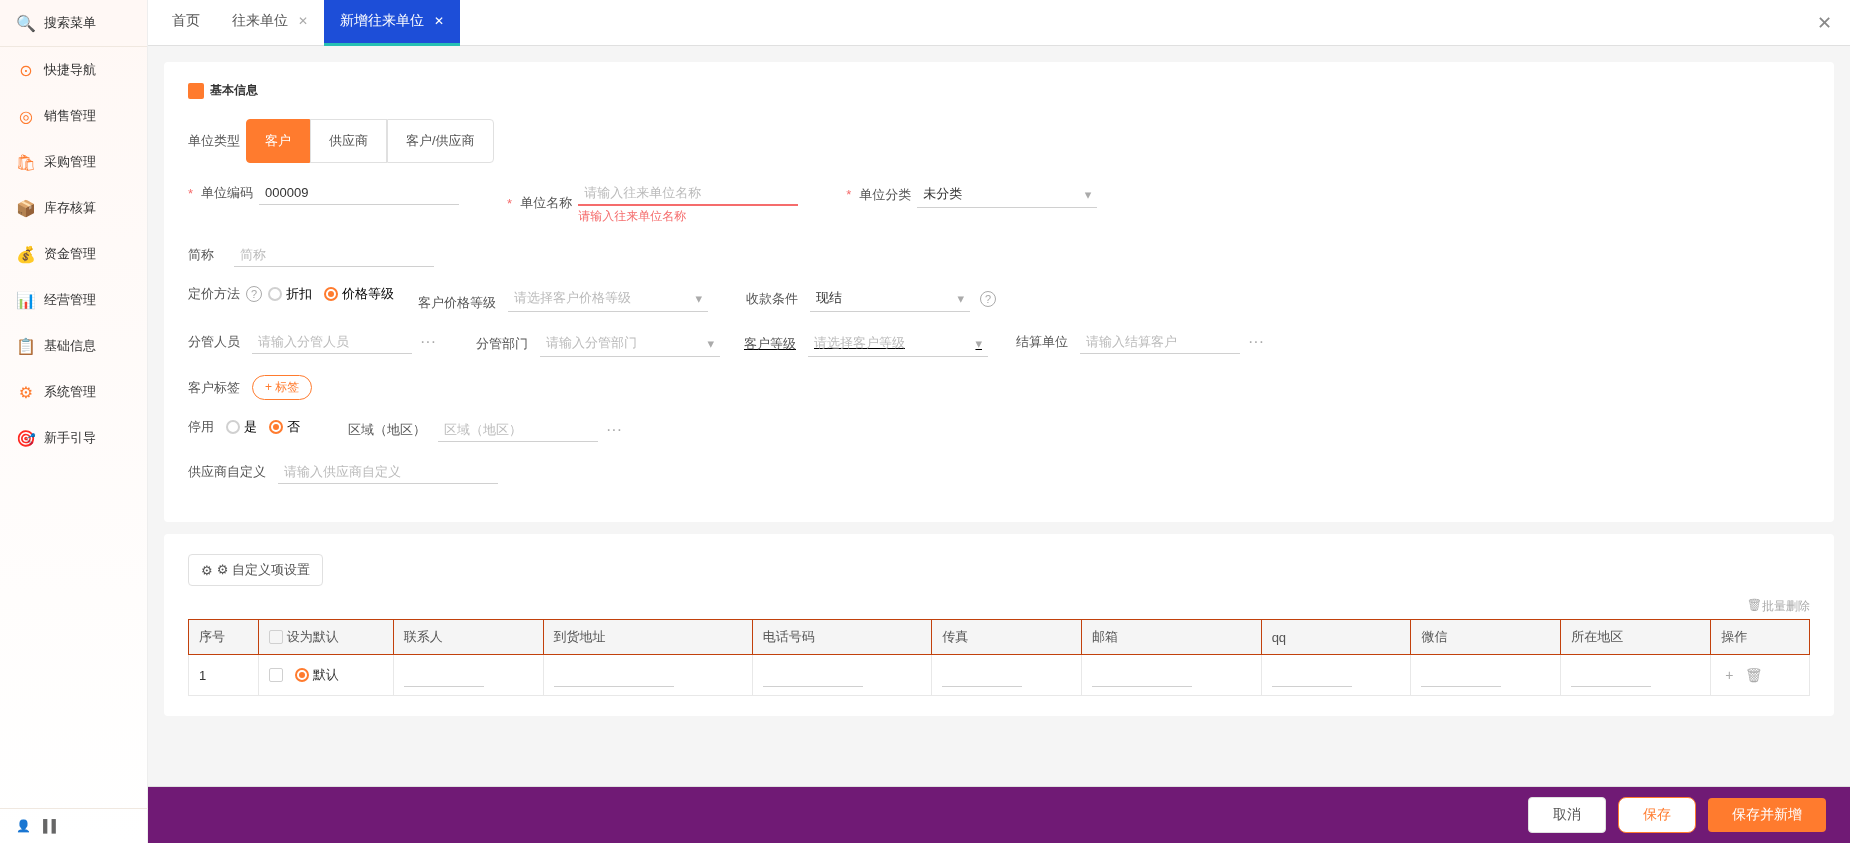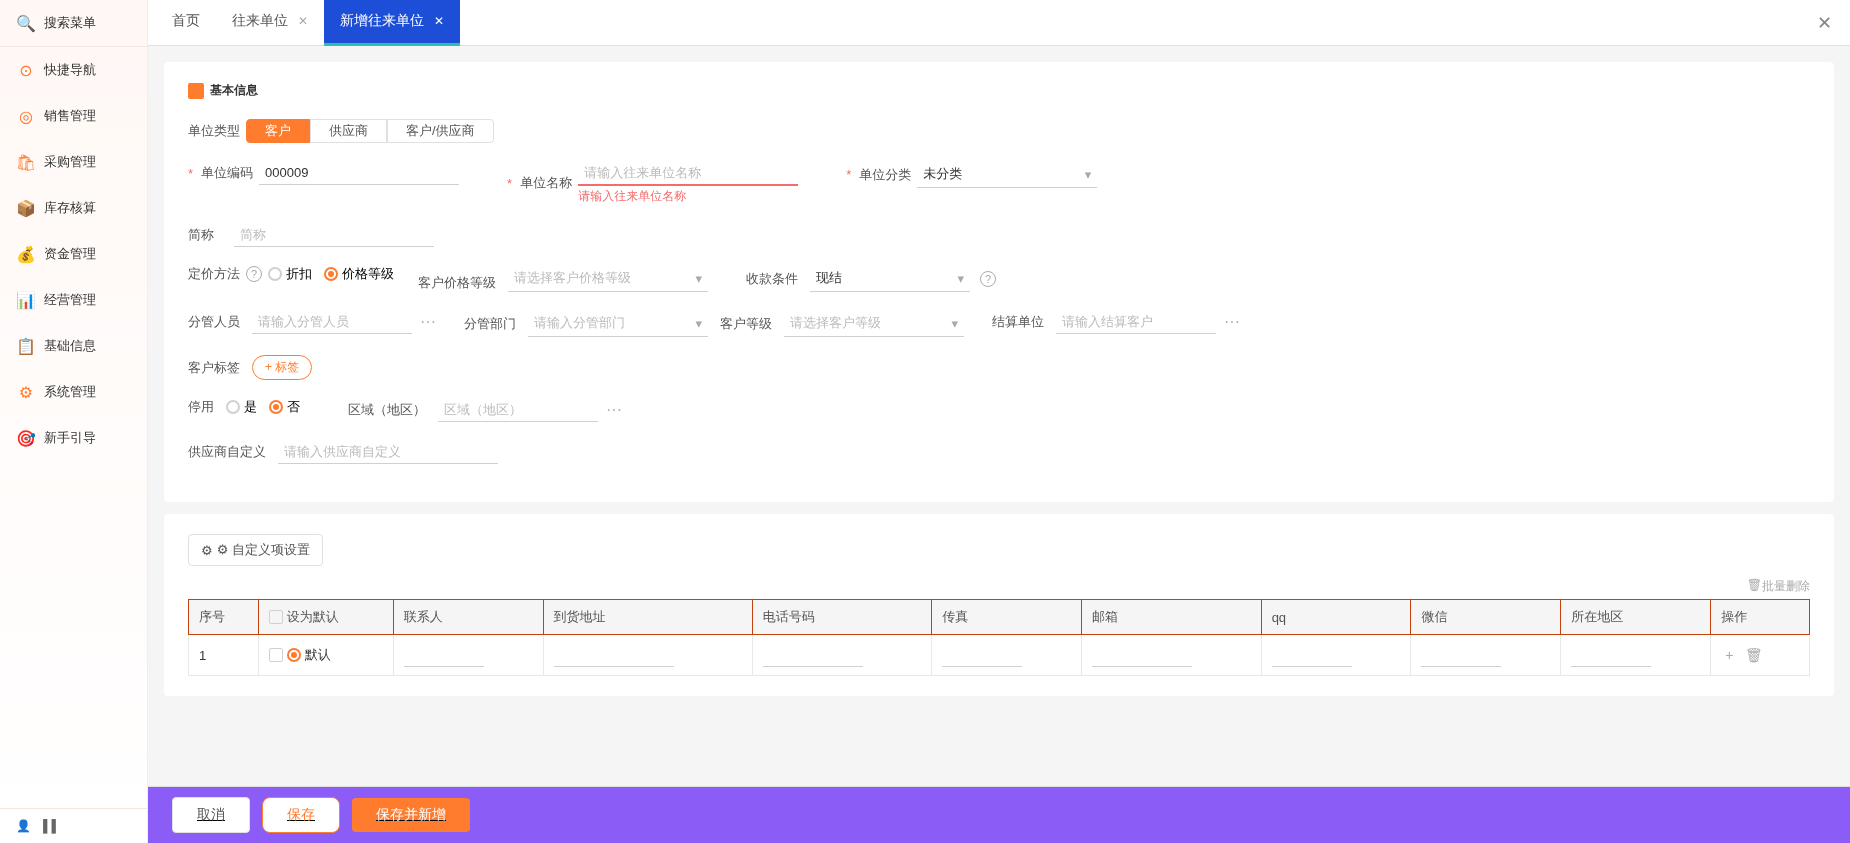--- a/index.html
+++ b/index.html
@@ -185,21 +185,21 @@
     }
     .form-select .chevron { color: #aaa; margin-left: auto; }
     .select-placeholder { color: #bbb; }
 
     
     .type-btns {
       display: flex;
       gap: 0;
     }
     .type-btn {
-      padding: 2px 18px;
+      padding: 12px 18px;
       border: 1px solid #e0e0e0;
       background: #fff;
       font-size: 13px;
       cursor: pointer;
       color: #555;
     }
     .type-btn.active {
       background: #ff7b2e;
       color: #fff;
       border-color: #ff7b2e;
@@ -302,27 +302,27 @@
       background: none;
       border: none;
       cursor: pointer;
       color: #aaa;
       font-size: 14px;
       padding: 2px 4px;
     }
 
     
     .bottom-bar {
-      background: #8b5cf6;
+      background: #701a75;
       border-top: 1px solid #e0e0e0;
       display: flex;
       align-items: center;
+      justify-content: flex-end;
       padding: 10px 24px;
       gap: 12px;
-      text-decoration: underline;
     }
     .btn-cancel {
       padding: 8px 24px;
       border: 1px solid #e0e0e0;
       background: #fff;
       border-radius: 4px;
       font-size: 14px;
       color: #555;
       cursor: pointer;
     }
@@ -509,28 +509,28 @@
           <span class="help-icon" style="margin-left:4px;">?</span>
         </div>
       </div>
 
       <div class="form-row">
         <div class="form-field">
           <span class="form-label">分管人员</span>
           <input class="form-input" placeholder="请输入分管人员" style="width: 160px; margin-left: 6px;">
           <span class="more-dots">···</span>
         </div>
-        <div class="form-field" style="margin-left:20px;">
+        <div class="form-field" style="margin-left:32px;">
           <span class="form-label">分管部门</span>
           <div class="form-select" style="width:180px; margin-left:6px;">
             <span class="select-placeholder">请输入分管部门</span>
             <span class="chevron">▾</span>
           </div>
         </div>
-        <div class="form-field" style="margin-left:4px;">
+        <div class="form-field" style="margin-left:16px;text-decoration:underline;">
           <span class="form-label">客户等级</span>
           <div class="form-select" style="width:180px; margin-left:6px;">
             <span class="select-placeholder">请选择客户等级</span>
             <span class="chevron">▾</span>
           </div>
         </div>
         <div class="form-field" style="margin-left:20px;">
           <span class="form-label">结算单位</span>
           <input class="form-input" placeholder="请输入结算客户" style="width: 160px; margin-left: 6px;">
           <span class="more-dots">···</span>
@@ -600,21 +600,21 @@
               <th>qq</th>
               <th>微信</th>
               <th>所在地区</th>
               <th>操作</th>
             </tr>
         </thead>
         <tbody>
           <tr>
             <td>1</td>
             <td>
-              <div style="display:flex;align-items:center;gap:4px;">
+              <div style="display:flex;align-items:center;gap:12px;">
                 <div class="checkbox-box"></div>
                 <div class="radio-item">
                   <div class="radio-circle checked"></div>
                   <span>默认</span>
                 </div>
               </div>
             </td>
             <td><input class="form-input" style="width: 80px;"></td>
             <td><input class="form-input" style="width: 120px;"></td>
             <td><input class="form-input" style="width: 100px;"></td>

